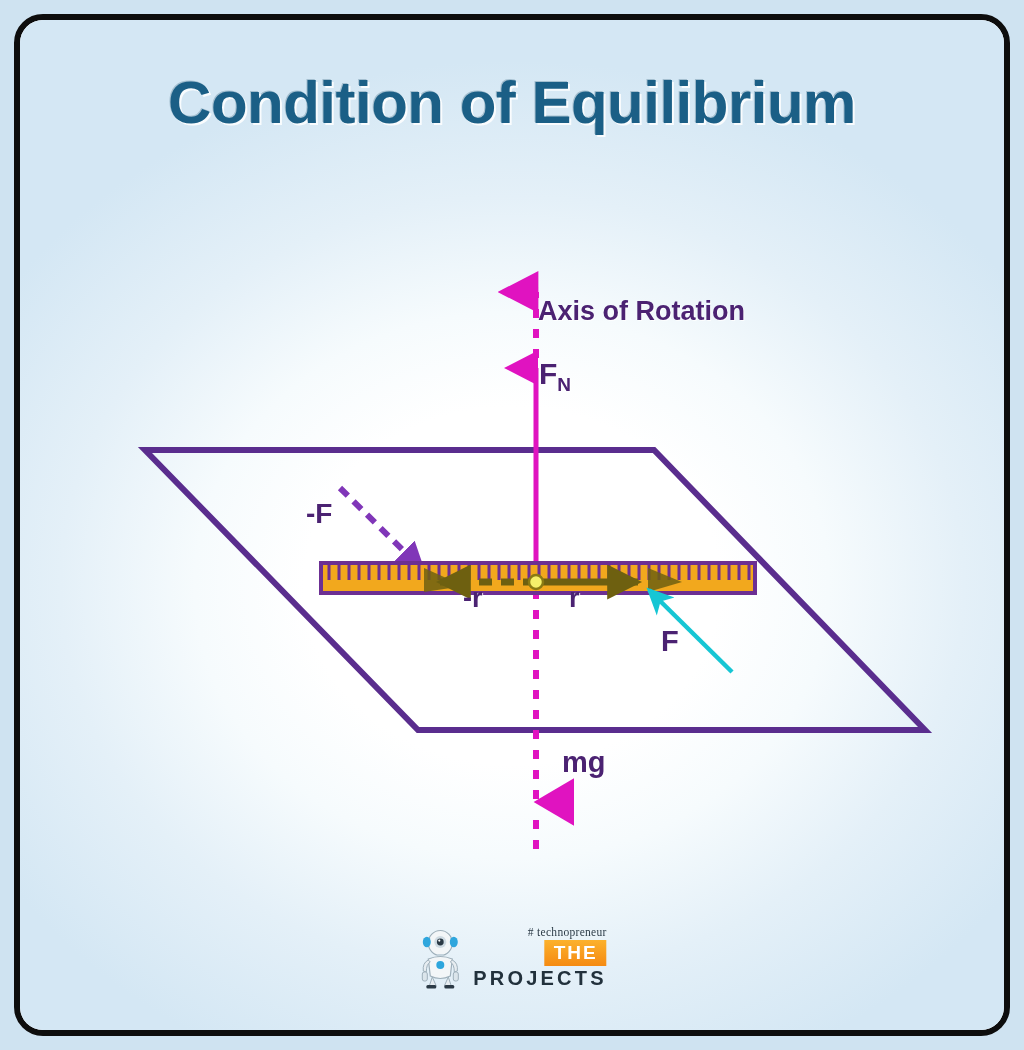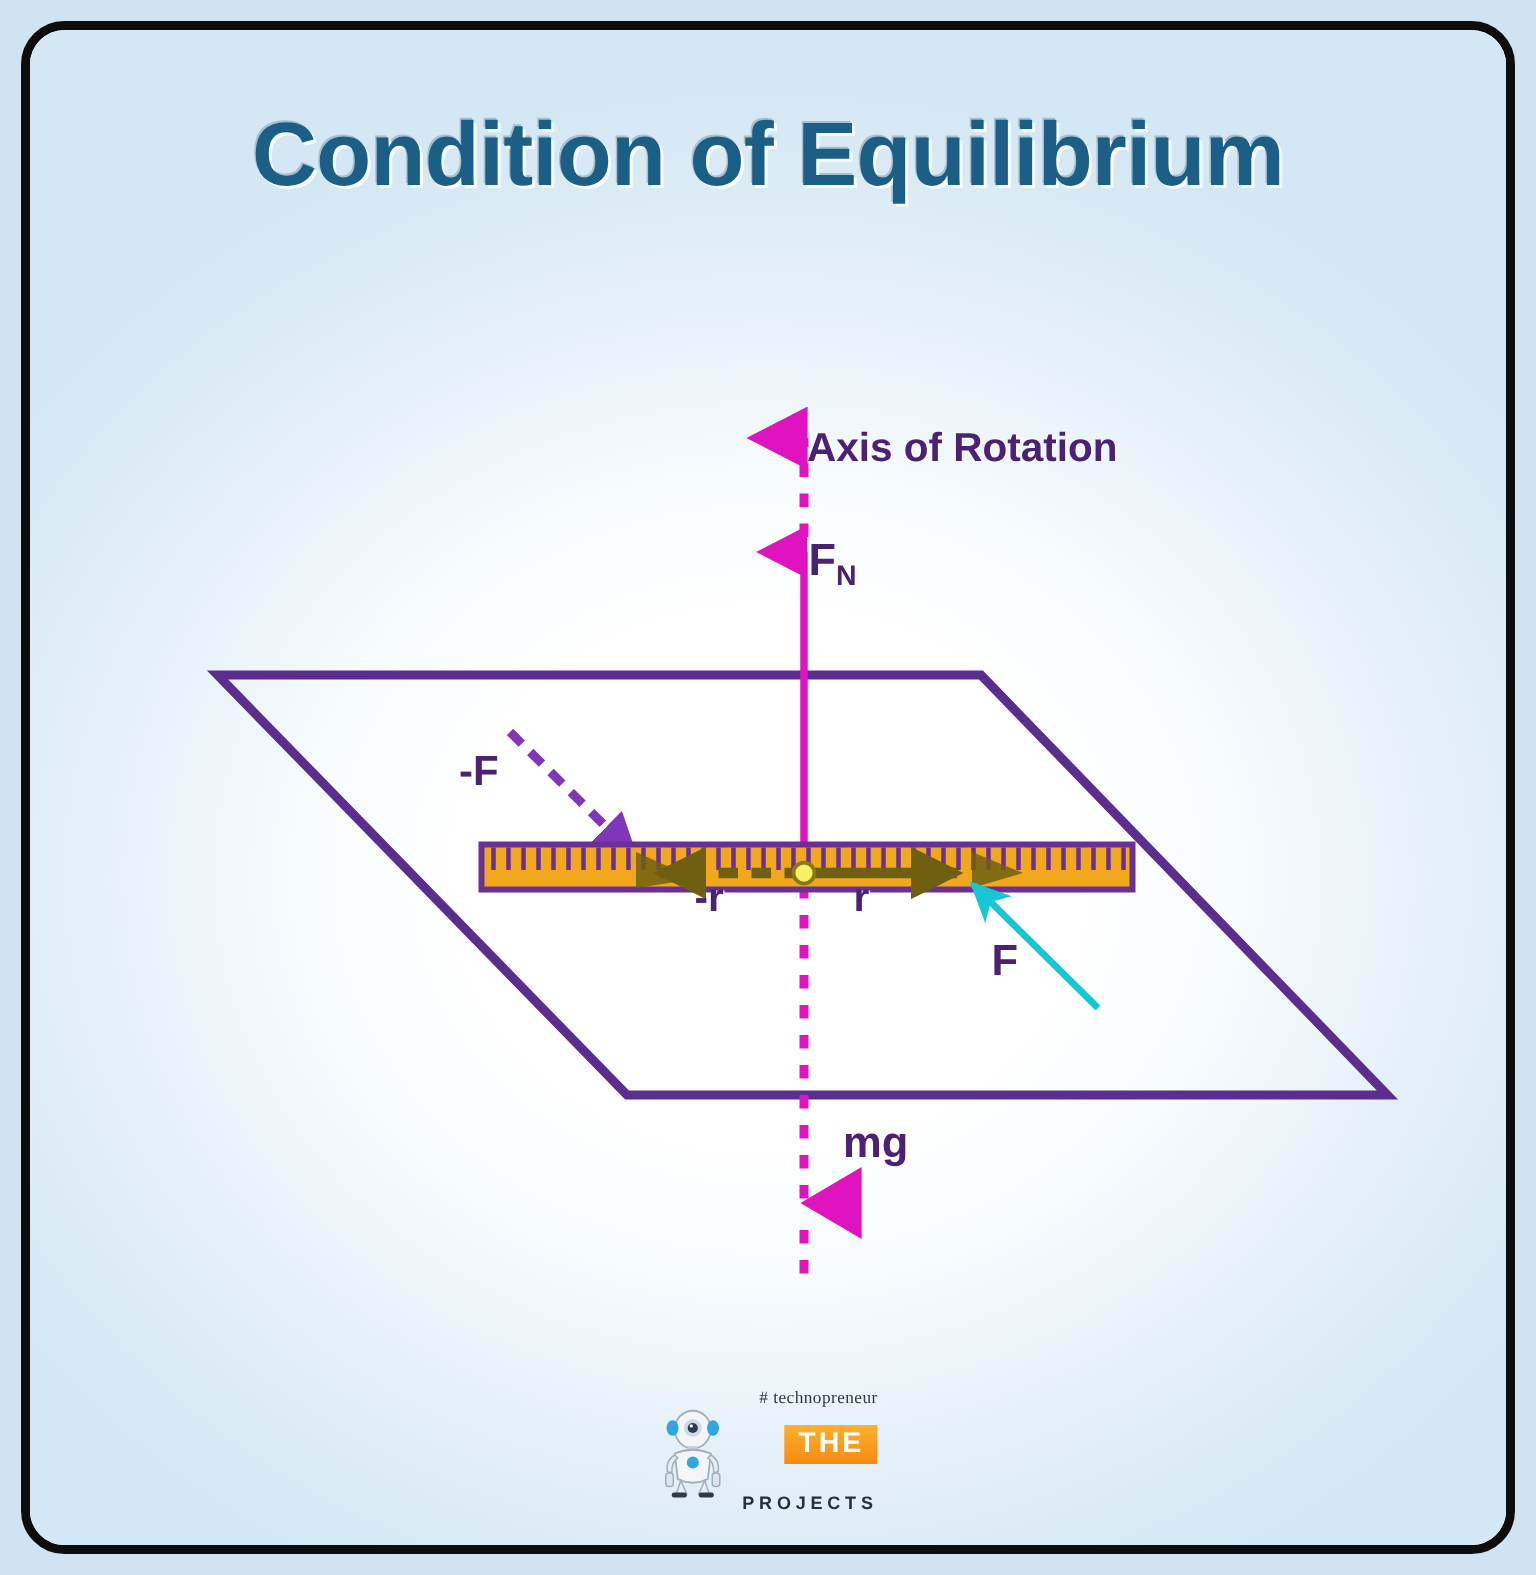--- a/index.html
+++ b/index.html
@@ -55,21 +55,21 @@
   }
 
   
   .dlabel {
     position: absolute;
     font-weight: bold;
     color: #4b2272;
     text-shadow: 1px 1px 0 rgba(255,255,255,0.8);
     white-space: nowrap;
   }
-  #lbl-axis  { left: 518px; top: 263px; font-size: 27px; }
+  #lbl-axis  { left: 518px; top: 276px; font-size: 27px; }
   #lbl-fn    { left: 519px; top: 337px; font-size: 30px; }
   #lbl-fn sub{ font-size: 19px; }
   #lbl-negf  { left: 286px; top: 478px; font-size: 28px; }
   #lbl-negr  { left: 443px; top: 563px; font-size: 27px; }
   #lbl-r     { left: 549px; top: 563px; font-size: 27px; }
   #lbl-f     { left: 641px; top: 605px; font-size: 29px; }
   #lbl-mg    { left: 542px; top: 726px; font-size: 29px; }
 
   
   #footer {
@@ -79,21 +79,21 @@
     display: flex;
     align-items: center;
     gap: 10px;
   }
   #robot { width: 46px; height: 62px; flex: 0 0 auto; }
   #logo-text { display: flex; flex-direction: column; align-items: flex-end; }
   #techno {
     font-size: 11.5px;
     color: #2b3a46;
     letter-spacing: 0.3px;
-    margin-bottom: 12px;
+    margin-bottom: 2px;
     font-family: "Liberation Serif", serif;
   }
   #logo-bar { display: flex; height: 26px; justify-content: center; }
   #logo-the {
     background: linear-gradient(180deg,#fcb12c 0%,#f58a12 100%);
     color: #ffffff;
     font-weight: bold;
     font-size: 19px;
     letter-spacing: 2px;
     padding: 0 9px;
@@ -102,25 +102,25 @@
   #logo-eng {
     background: linear-gradient(180deg,#2fa6dd 0%,#1273a8 100%);
     color: #ffffff;
     font-weight: bold;
     font-size: 19px;
     letter-spacing: 2.5px;
     padding: 0 9px;
     display: flex; align-items: center;
   }
   #logo-projects {
-    font-size: 12px;
+    font-size: 20px;
     font-weight: bold;
     color: #22313c;
     letter-spacing: 3.2px;
-    margin-top: 19px;
+    margin-top: 1px;
   }
 </style>
 </head>
 <body>
 
 <div id="frame">
   <div id="canvas">
 
     <div id="title">Condition of Equilibrium</div>
 

